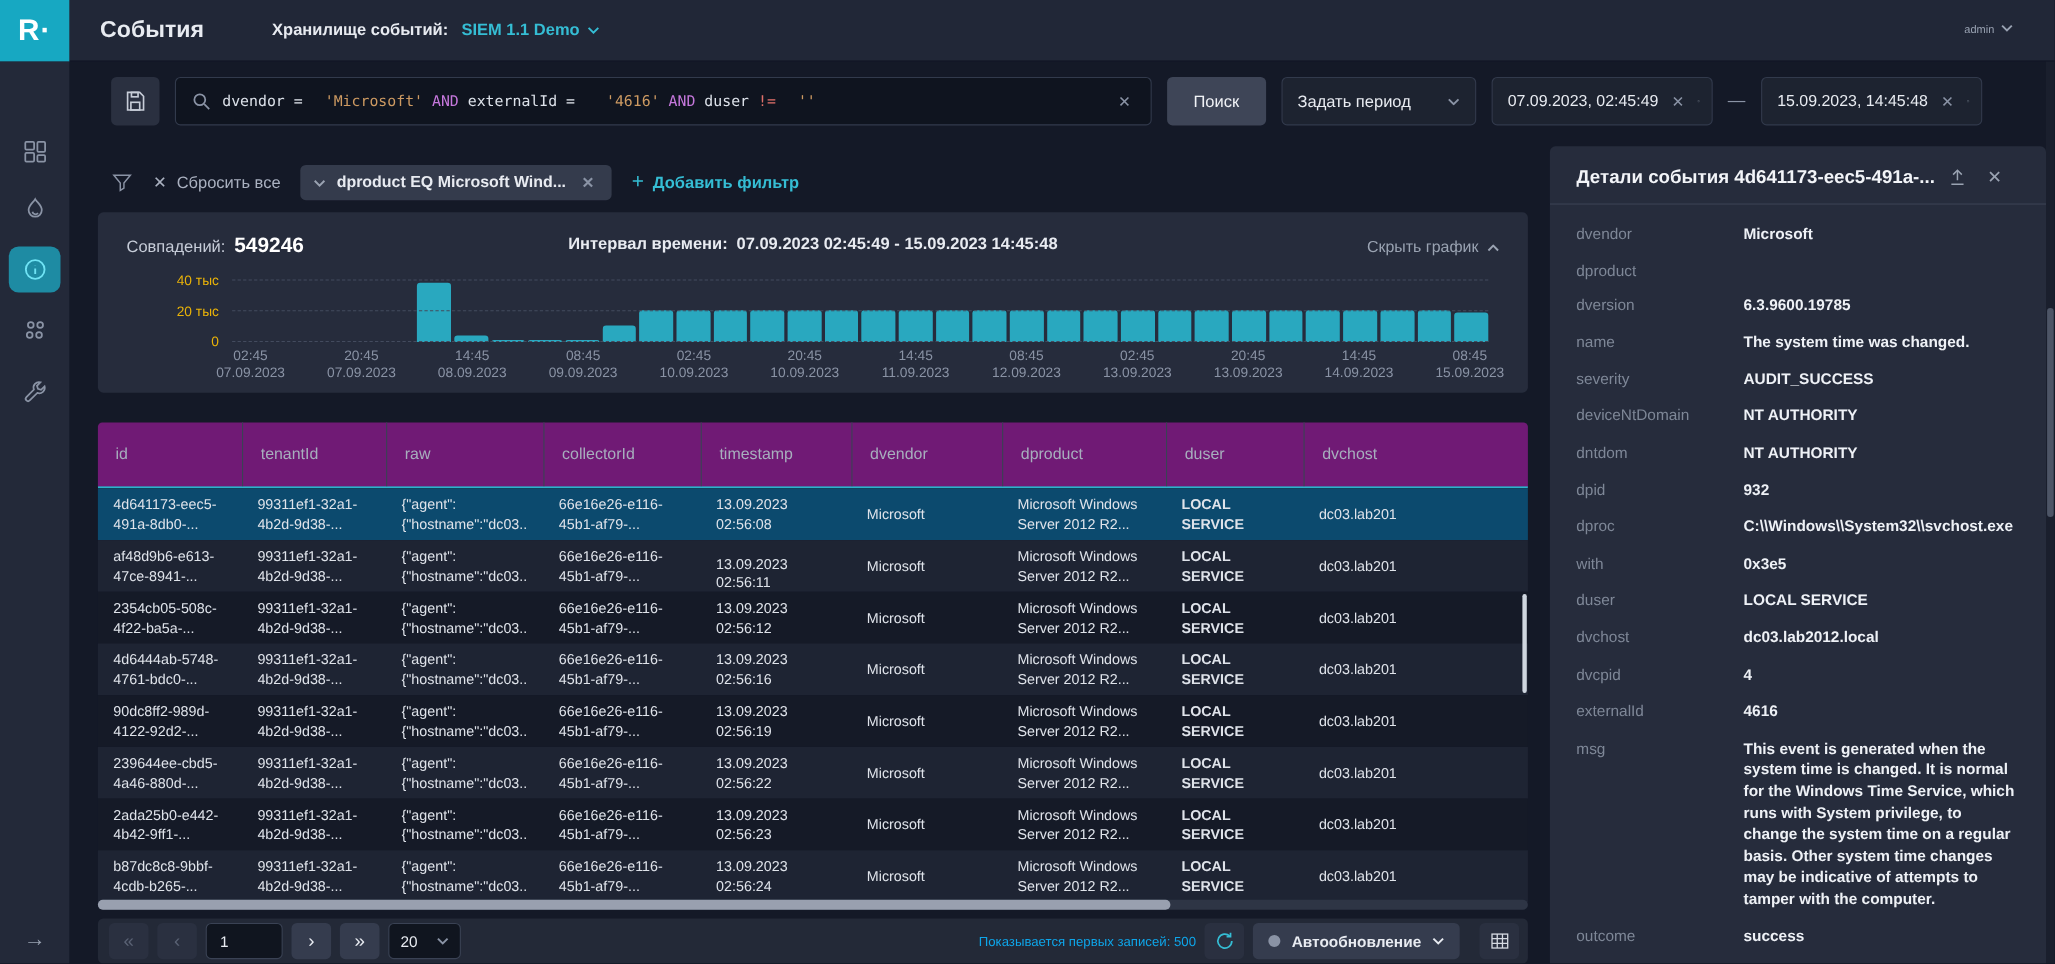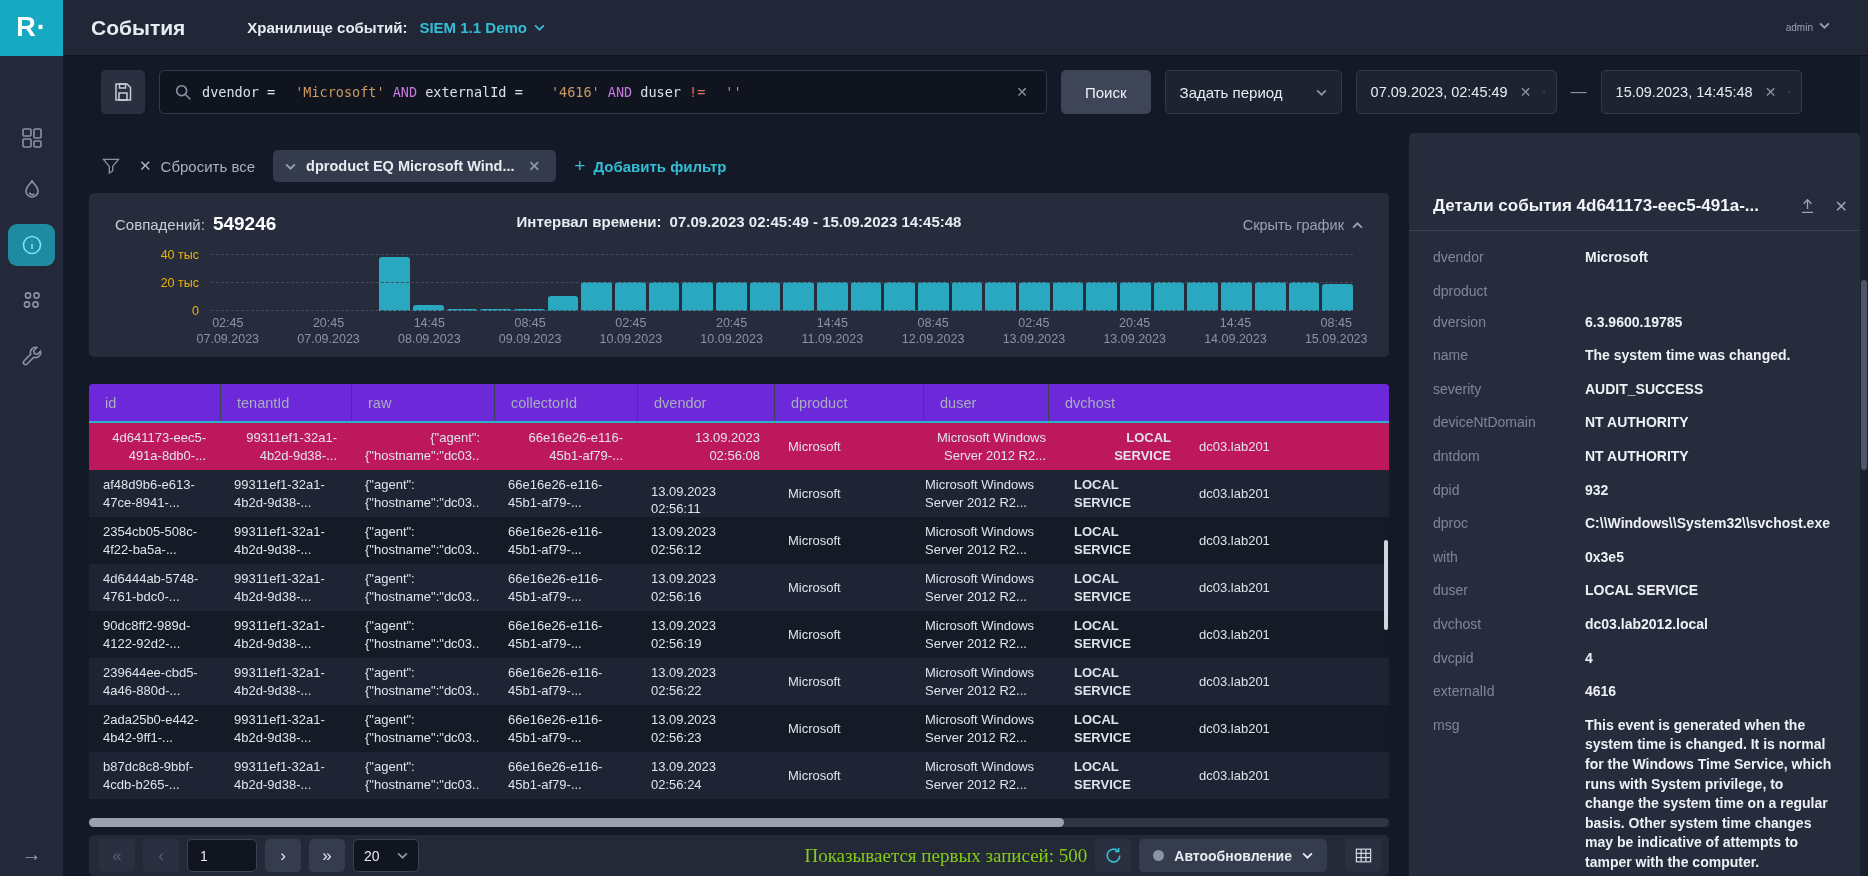--- a/index.html
+++ b/index.html
@@ -64,52 +64,52 @@
   .chart-body { position:relative; margin-top:14px; height:62px; margin-left:96px; margin-right:10px; }
   .gridline { position:absolute; left:0; right:0; border-top:1px dashed #434b5e; height:0; }
   .ytick { position:absolute; right:calc(100% + 12px); transform:translateY(-50%); color:#eab308; font-size:12.5px; white-space:nowrap; }
   .bars { position:absolute; left:0; right:0; bottom:0; top:0; display:flex; align-items:flex-end; gap:3px; }
   .bar { flex:1; background:#29a8bf; border-radius:3px 3px 0 0; }
   .xlabels { position:relative; height:36px; margin-left:96px; margin-right:10px; margin-top:4px; }
   .xlab { position:absolute; transform:translateX(-50%); text-align:center; color:#8a93a5; font-size:12.5px; line-height:1.3; white-space:nowrap; }
 
   
   .events-table { position:absolute; left:89px; top:384px; width:1300px; }
-  .thead { display:flex; height:39px; background:#6d28d9; border-radius:4px 4px 0 0; border-bottom:2px solid #2bb3cb; }
+  .thead { display:flex; height:60px; background:#701a75; border-radius:4px 4px 0 0; border-bottom:2px solid #2bb3cb; }
   .th { display:flex; align-items:center; padding:0 16px; color:#a7aebd; font-size:14.5px; border-left:1px solid #3a4254; overflow:hidden; cursor:pointer; }
   .th:first-child { border-left:none; }
   .trow { display:flex; height:47px; cursor:pointer; }
   .td { display:flex; align-items:center; padding:0 14px; font-size:13px; line-height:1.32; color:#dfe3ea; overflow:hidden; }
   .td span { max-height:36px; overflow:hidden; }
   .td-duser { font-weight:bold; }
-  .row-sel { background:#be185d;text-align:right; }
+  .row-sel { background:#0c4a6e; }
   .row-a { background:#1e2433; } .row-b { background:#151a27; }
   .hscroll { position:absolute; left:89px; top:818px; width:1300px; height:9px; background:#2e3545; border-radius:5px; }
   .hthumb { position:absolute; left:0; top:0; height:9px; width:75%; background:#99a0af; border-radius:5px; cursor:grab; }
   .vthumb-table { position:absolute; left:1384px; top:540px; width:4px; height:90px; background:#cfd6df; border-radius:2px; cursor:grab; }
 
   
   .pagebar { position:absolute; left:89px; top:835px; width:1300px; height:41px; background:#232937; border-radius:5px; display:flex; align-items:center; padding:0 8px 0 10px; gap:8px; }
   .pg-btn { width:36px; height:33px; border-radius:5px; display:flex; align-items:center; justify-content:center; font-size:17px; cursor:pointer; }
   .pg-dis { background:#2a3040; color:#5a6274; }
   .pg-en  { background:#353c4e; color:#e8ebf1; }
   .pg-input { width:70px; height:33px; background:#10151f; border:1px solid #3a4254; border-radius:5px; color:#e8ebf1; font-size:14px; padding:0 12px; font-family:"Liberation Sans", sans-serif; }
   .pg-size { width:66px; height:33px; background:#10151f; border:1px solid #3a4254; border-radius:5px; display:flex; align-items:center; justify-content:space-between; padding:0 10px; font-size:14px; cursor:pointer; }
   .pg-size .chev { color:#8a93a5; }
-  .pg-info { margin-left:auto; color:#84cc16; font-size:19px;font-family:Liberation Serif, serif; }
+  .pg-info { margin-left:auto; color:#0ea5e9; font-size:12px; }
   .refresh-btn { width:36px; height:33px; background:#2a3040; border-radius:5px; display:flex; align-items:center; justify-content:center; cursor:pointer; }
   .refresh-btn svg { width:19px; height:19px; stroke:#35bdd4; fill:none; stroke-width:2; }
   .auto-btn { height:33px; background:#353c4e; border-radius:5px; display:flex; align-items:center; gap:10px; padding:0 14px; font-size:14px; font-weight:bold; color:#e8ebf1; cursor:pointer; }
   .auto-dot { width:11px; height:11px; border-radius:50%; background:#8a93a5; }
   .grid-btn { width:36px; height:33px; background:#2a3040; border-radius:5px; display:flex; align-items:center; justify-content:center; margin-left:10px; cursor:pointer; }
   .grid-btn svg { width:19px; height:19px; stroke:#d6dae2; fill:none; stroke-width:1.5; }
 
   
   .details { position:absolute; left:1409px; top:133px; width:451px; bottom:0; background:#262c3c; border-radius:5px 5px 0 0; overflow:hidden; display:flex; flex-direction:column; }
-  .det-head { display:flex; align-items:center; padding:18px 12px 14px 24px; border-bottom:1px solid #3a4254;margin-top:45px; }
+  .det-head { display:flex; align-items:center; padding:18px 40px 14px 24px; border-bottom:1px solid #3a4254; }
   .det-title { font-size:17px; font-weight:bold; color:#f2f4f8; flex:1; white-space:nowrap; overflow:hidden; }
   .det-head svg { width:19px; height:19px; stroke:#9aa3b2; fill:none; stroke-width:1.7; cursor:pointer; }
   .det-export { margin-right:18px; }
   .det-close { color:#9aa3b2; font-size:16px; cursor:pointer; }
   .det-body { padding:10px 24px; overflow:hidden; flex:1; }
   .det-row { display:flex; padding:7px 0; }
   .det-label { width:152px; flex:0 0 auto; color:#7e8797; font-size:14px; padding-top:1px; }
   .det-value { flex:1; color:#eef1f6; font-size:14px; font-weight:bold; line-height:1.4; overflow-wrap:anywhere; }
 
   
@@ -358,20 +358,21 @@
       </div>
     </div>
 </div>
 
 <div class="events-table">
   <div class="thead" id="thead">
       <div class="th" style="width: 131px;">id</div>
       <div class="th" style="width: 131px;">tenantId</div>
       <div class="th" style="width: 143px;">raw</div>
       <div class="th" style="width: 143px;">collectorId</div>
+      <div class="th" style="width: 137px;">timestamp</div>
       <div class="th" style="width: 137px;">dvendor</div>
       <div class="th" style="width: 149px;">dproduct</div>
       <div class="th" style="width: 125px;">duser</div>
       <div class="th" style="flex: 1 1 0%;">dvchost</div>
     </div>
   <div id="tbody">
       <div class="trow row-sel">
         <div class="td" style="width: 131px;">
           <span>4d641173-eec5-491a-8db0-...</span>
         </div>

